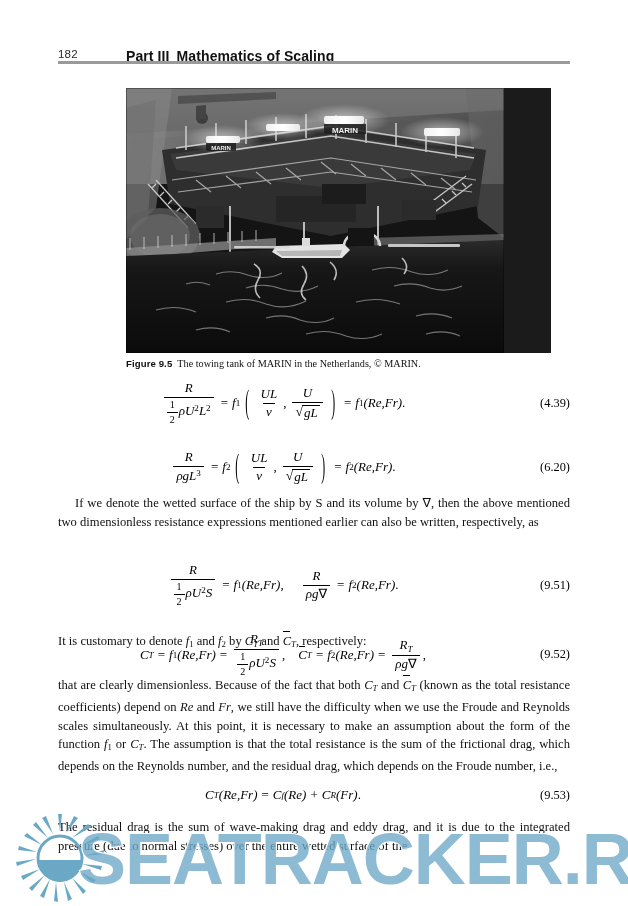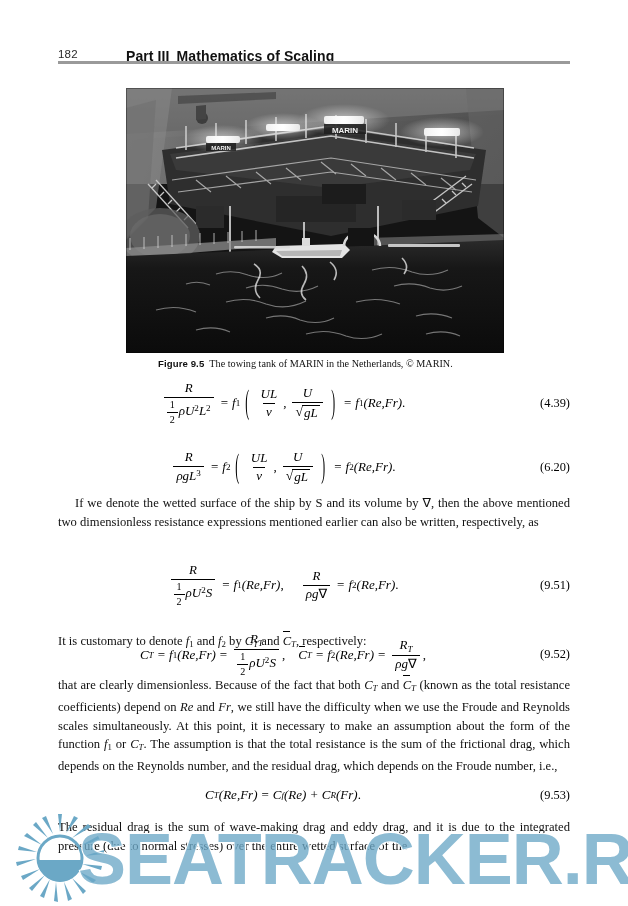--- a/index.html
+++ b/index.html
@@ -31,31 +31,31 @@
     font-weight:bold;font-size:14px;color:#111;letter-spacing:0.1px;
   }
   .runtitle .partnum{margin-right:7px;}
   .headrule{
     position:absolute;left:58px;top:61px;width:512px;height:3px;
     background:#9a9a9a;
   }
 
   
   .figure-wrap{
-    position:absolute;left:126px;top:88px;width:378px;height:265px;
+    position:absolute;left:126px;top:88px;width:378px;height:265px;padding-left:47px;
   }
   .photo{
     position:absolute;inset:0;
     overflow:hidden;
     background:#1b1b1b;
   }
   .photo svg{display:block;width:378px;height:265px;}
   .figcap{
     position:absolute;left:126px;top:357px;width:420px;
-    font-size:10.2px;line-height:13px;color:#111;margin-left:32px;
+    font-size:10.2px;line-height:13px;color:#111;
   }
   .figcap .lbl{
     font-family:"Liberation Sans", sans-serif;
     font-weight:bold;font-size:9.6px;margin-right:5px;letter-spacing:0.1px;
   }
 
   
   .col{
     position:absolute;left:58px;width:512px;
     font-size:12.6px;line-height:18.6px;

